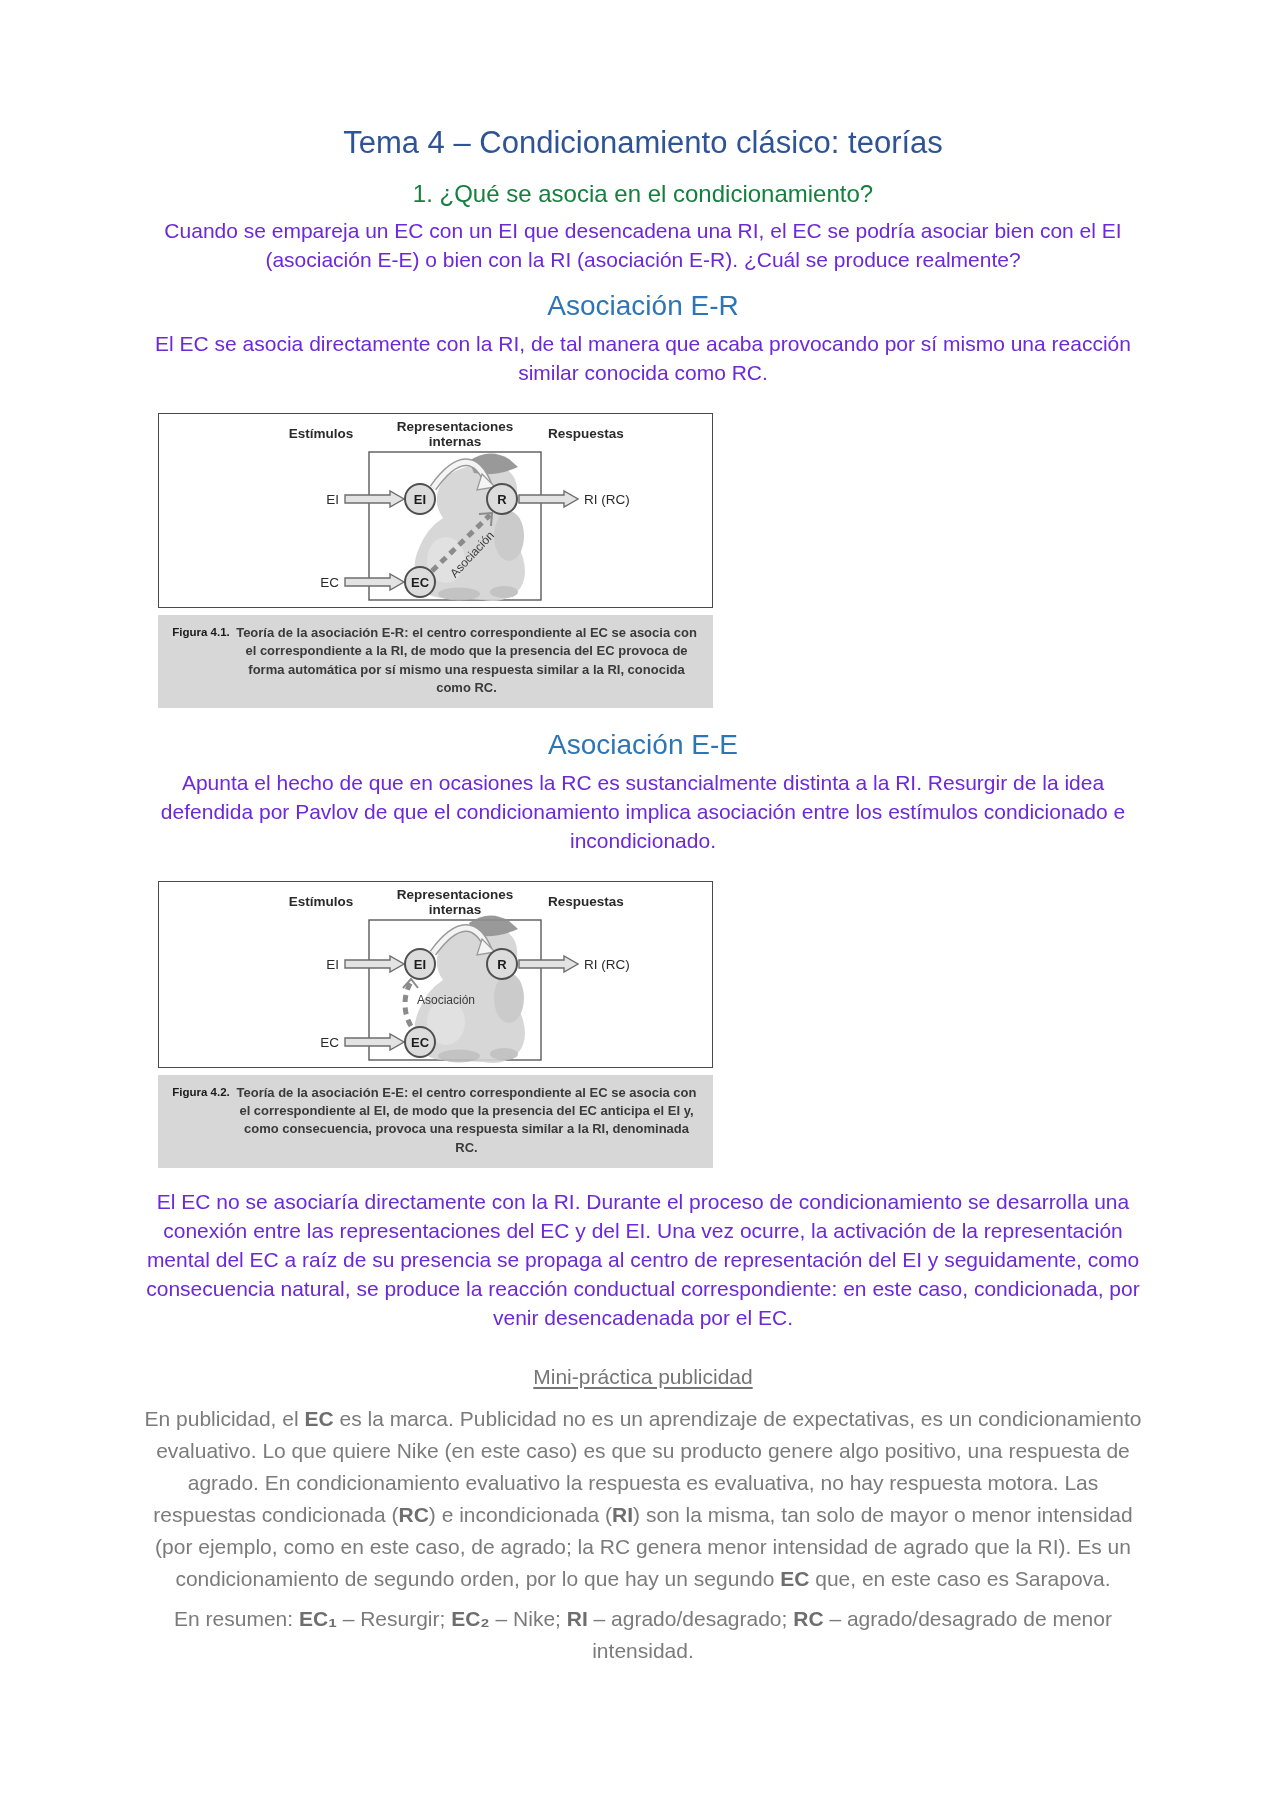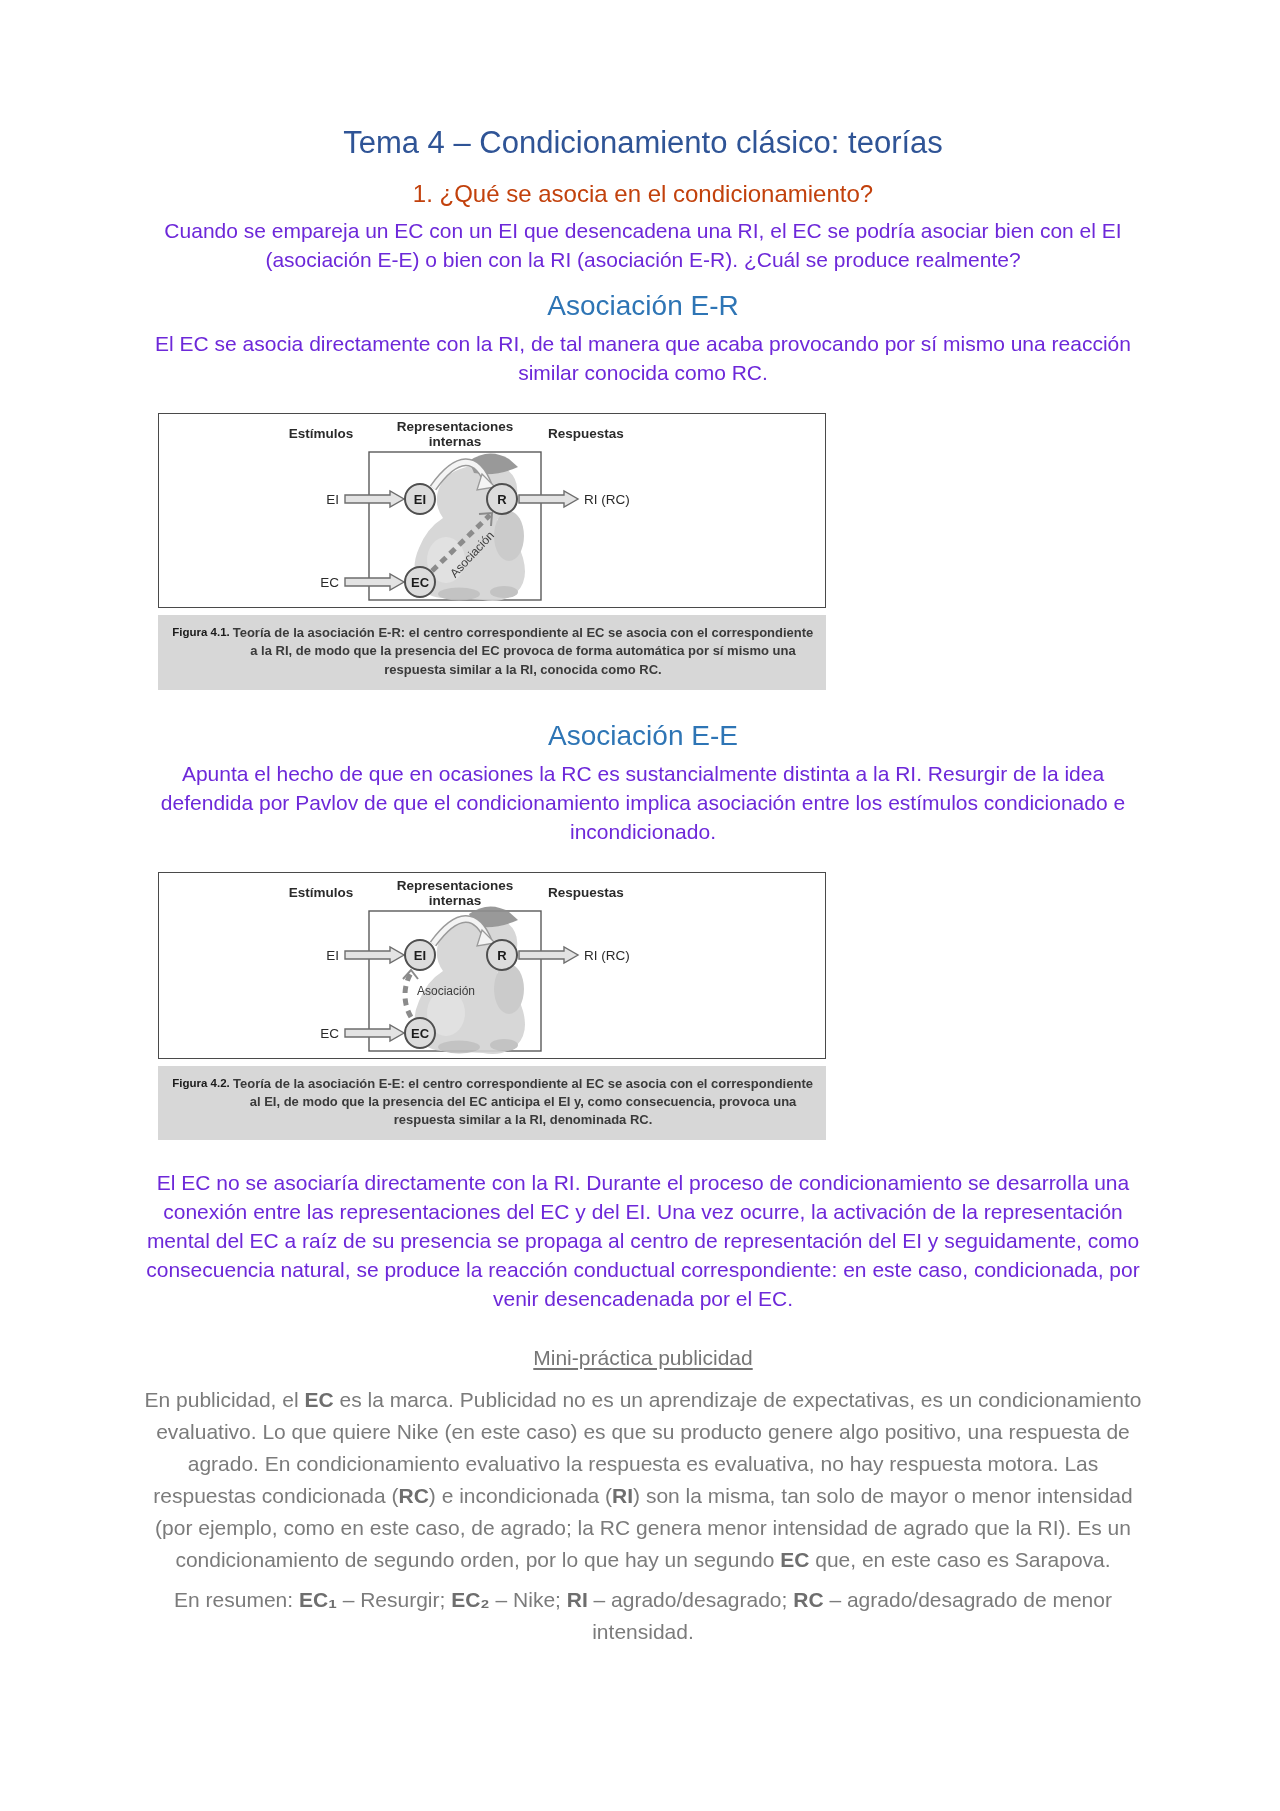--- a/index.html
+++ b/index.html
@@ -10,32 +10,32 @@
     color:#1f1f1f;
     -webkit-font-smoothing:antialiased;
   }
   .page { padding:124px 127px 0 133px; width:1020px;text-align:center; }
 
   h1.doc-title {
     font-size:31px; font-weight:400; color:#2F5496;
     margin:0 0 18px 0; line-height:1.2;
   }
   h2.sec-heading {
-    font-size:24px; font-weight:400; color:#c2410c;
+    font-size:24px; font-weight:400; color:#15803d;
     margin:0 0 7px 0; line-height:1.25;
   }
   h3.sub-heading {
     font-size:28px; font-weight:400; color:#2E75B5;
     margin:14px 0 6px 0; line-height:1.25;
   }
   p.body-par {
     font-size:21px; line-height:29px; margin:0 0 4px 0; color:#6d28d9;
   }
 
-  figure.fig { margin:26px 0 28px 25px; width:668px; }
+  figure.fig { margin:26px 0 19px 25px; width:555px; }
   .fig-box {
     border:1.6px solid #4a4a4a; background:#ffffff;
     position:relative;
   }
   .fig-box svg { display:block; }
   figcaption.fig-caption {
     margin-top:7px; background:#d7d7d7;
     display:flex; gap:0; padding:9px 12px 11px 12px;
     box-sizing:border-box;
   }

